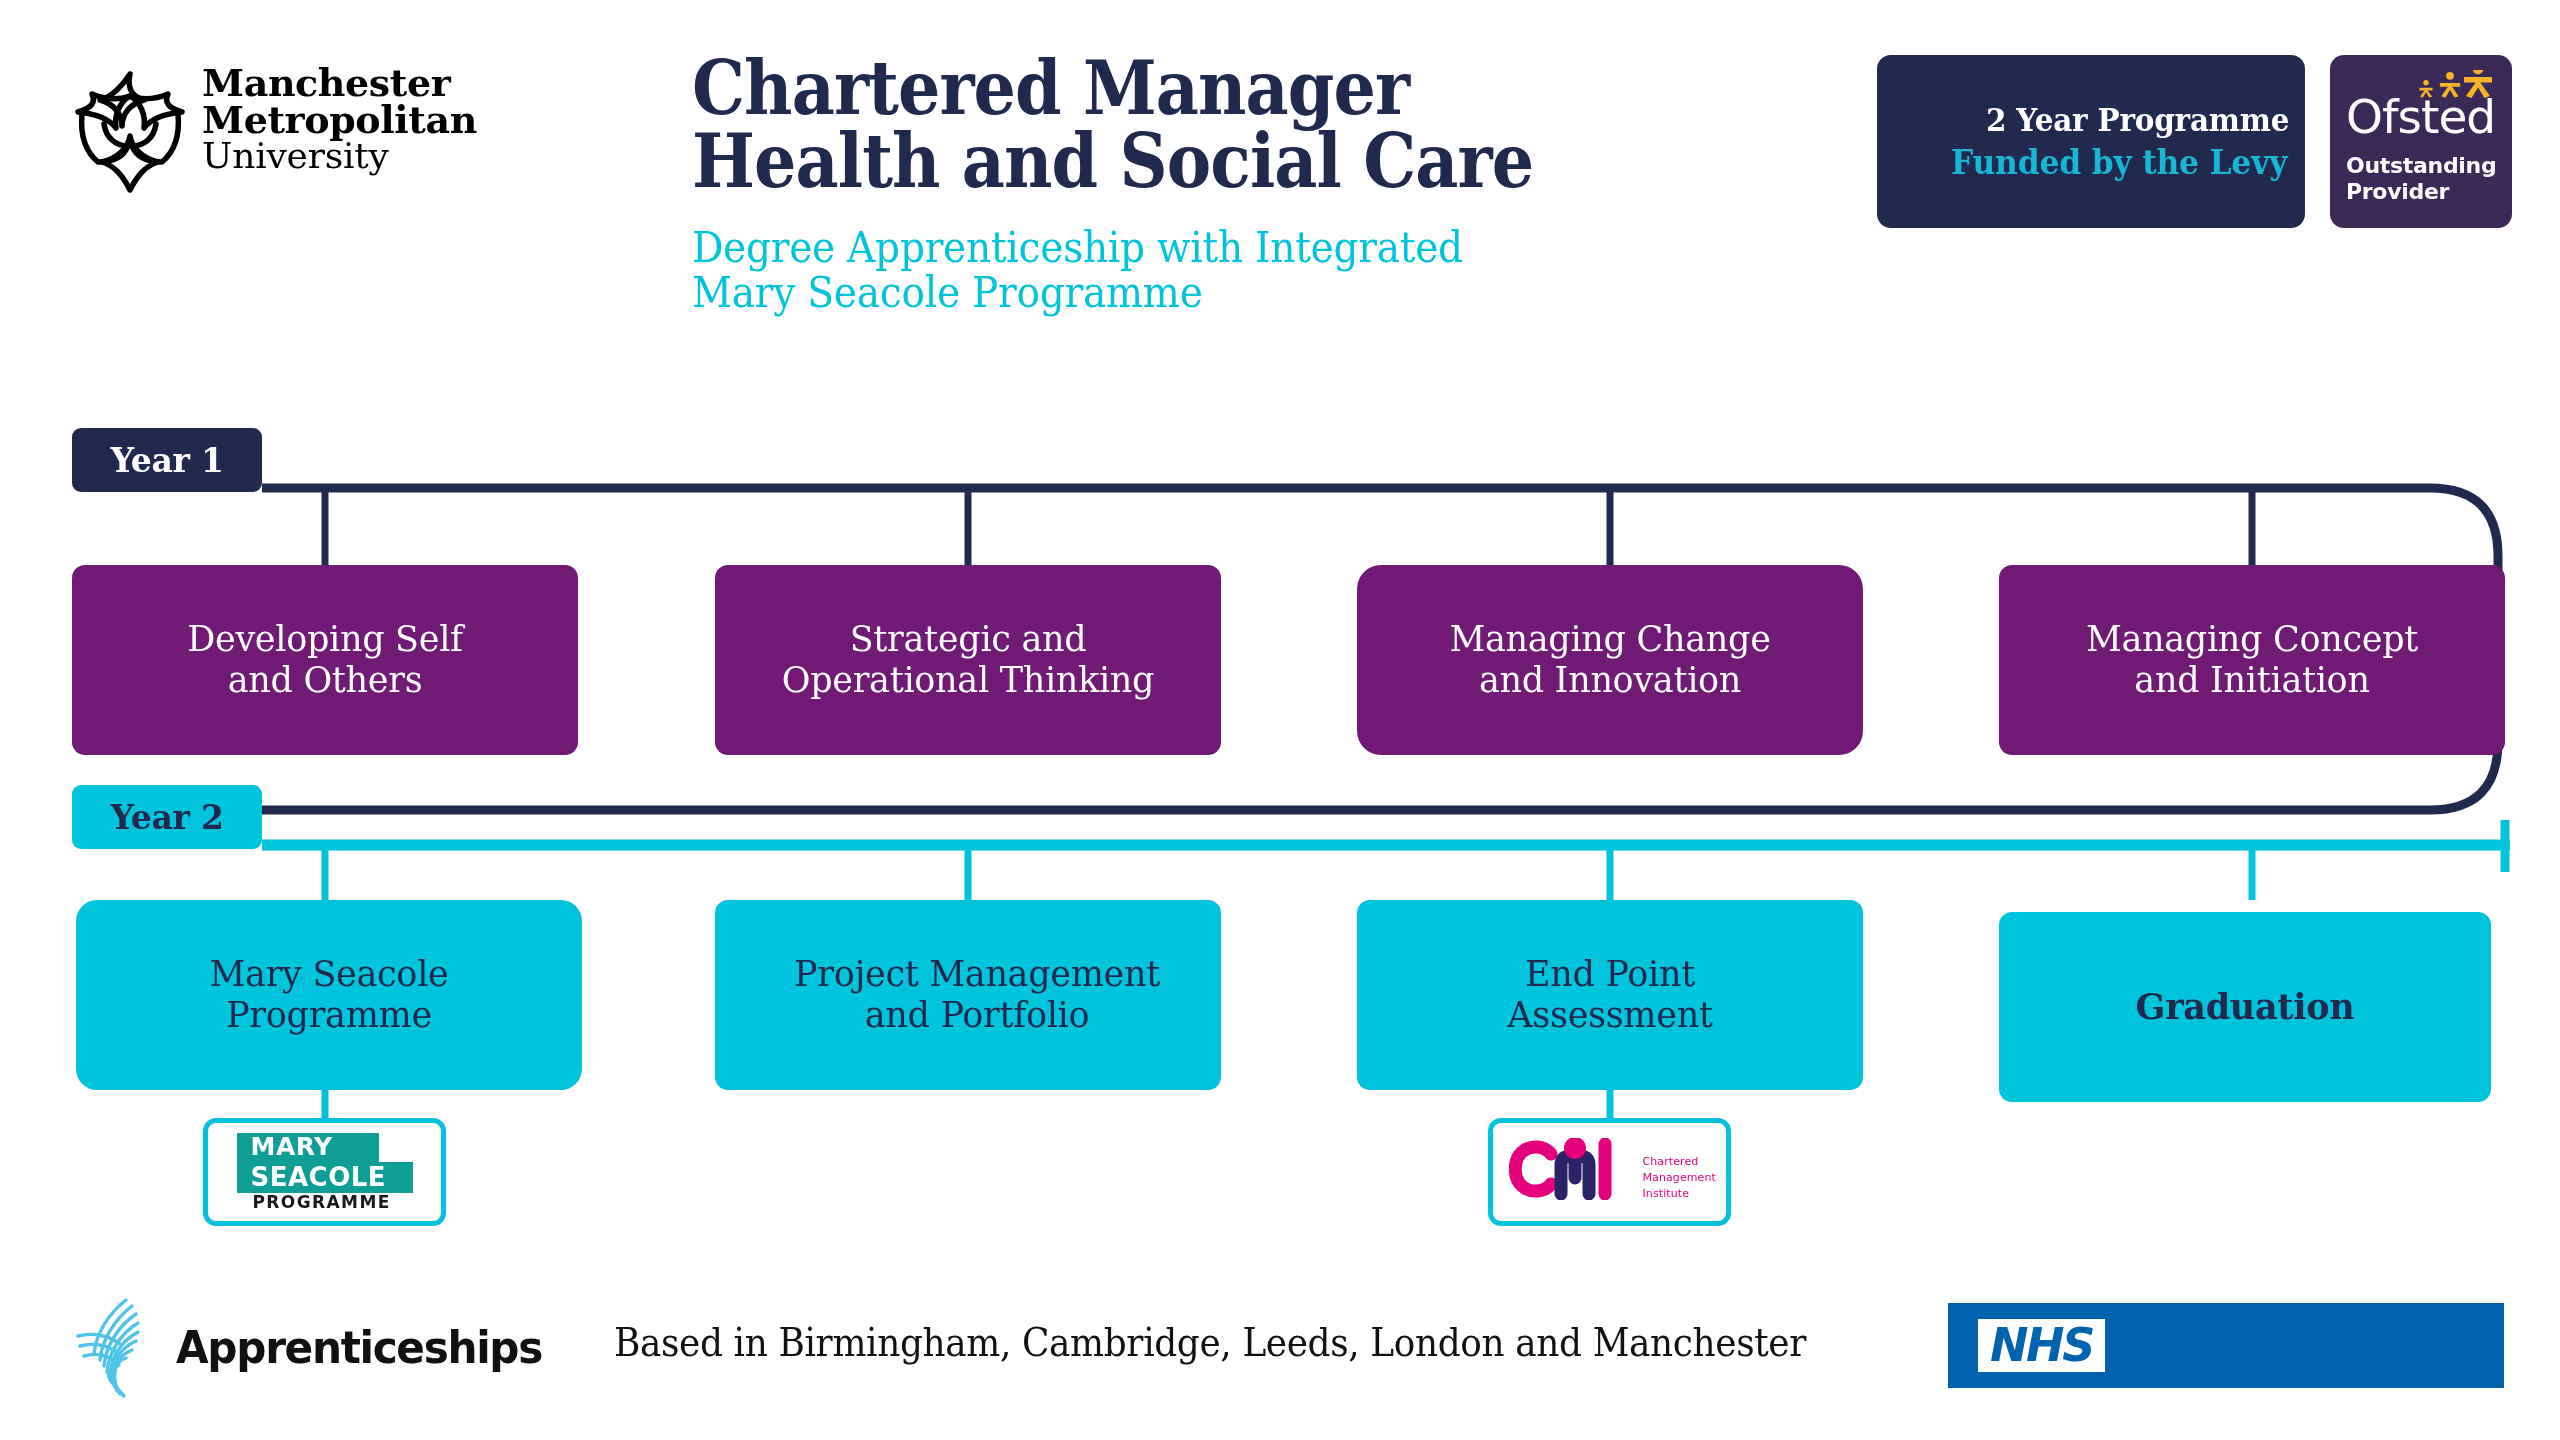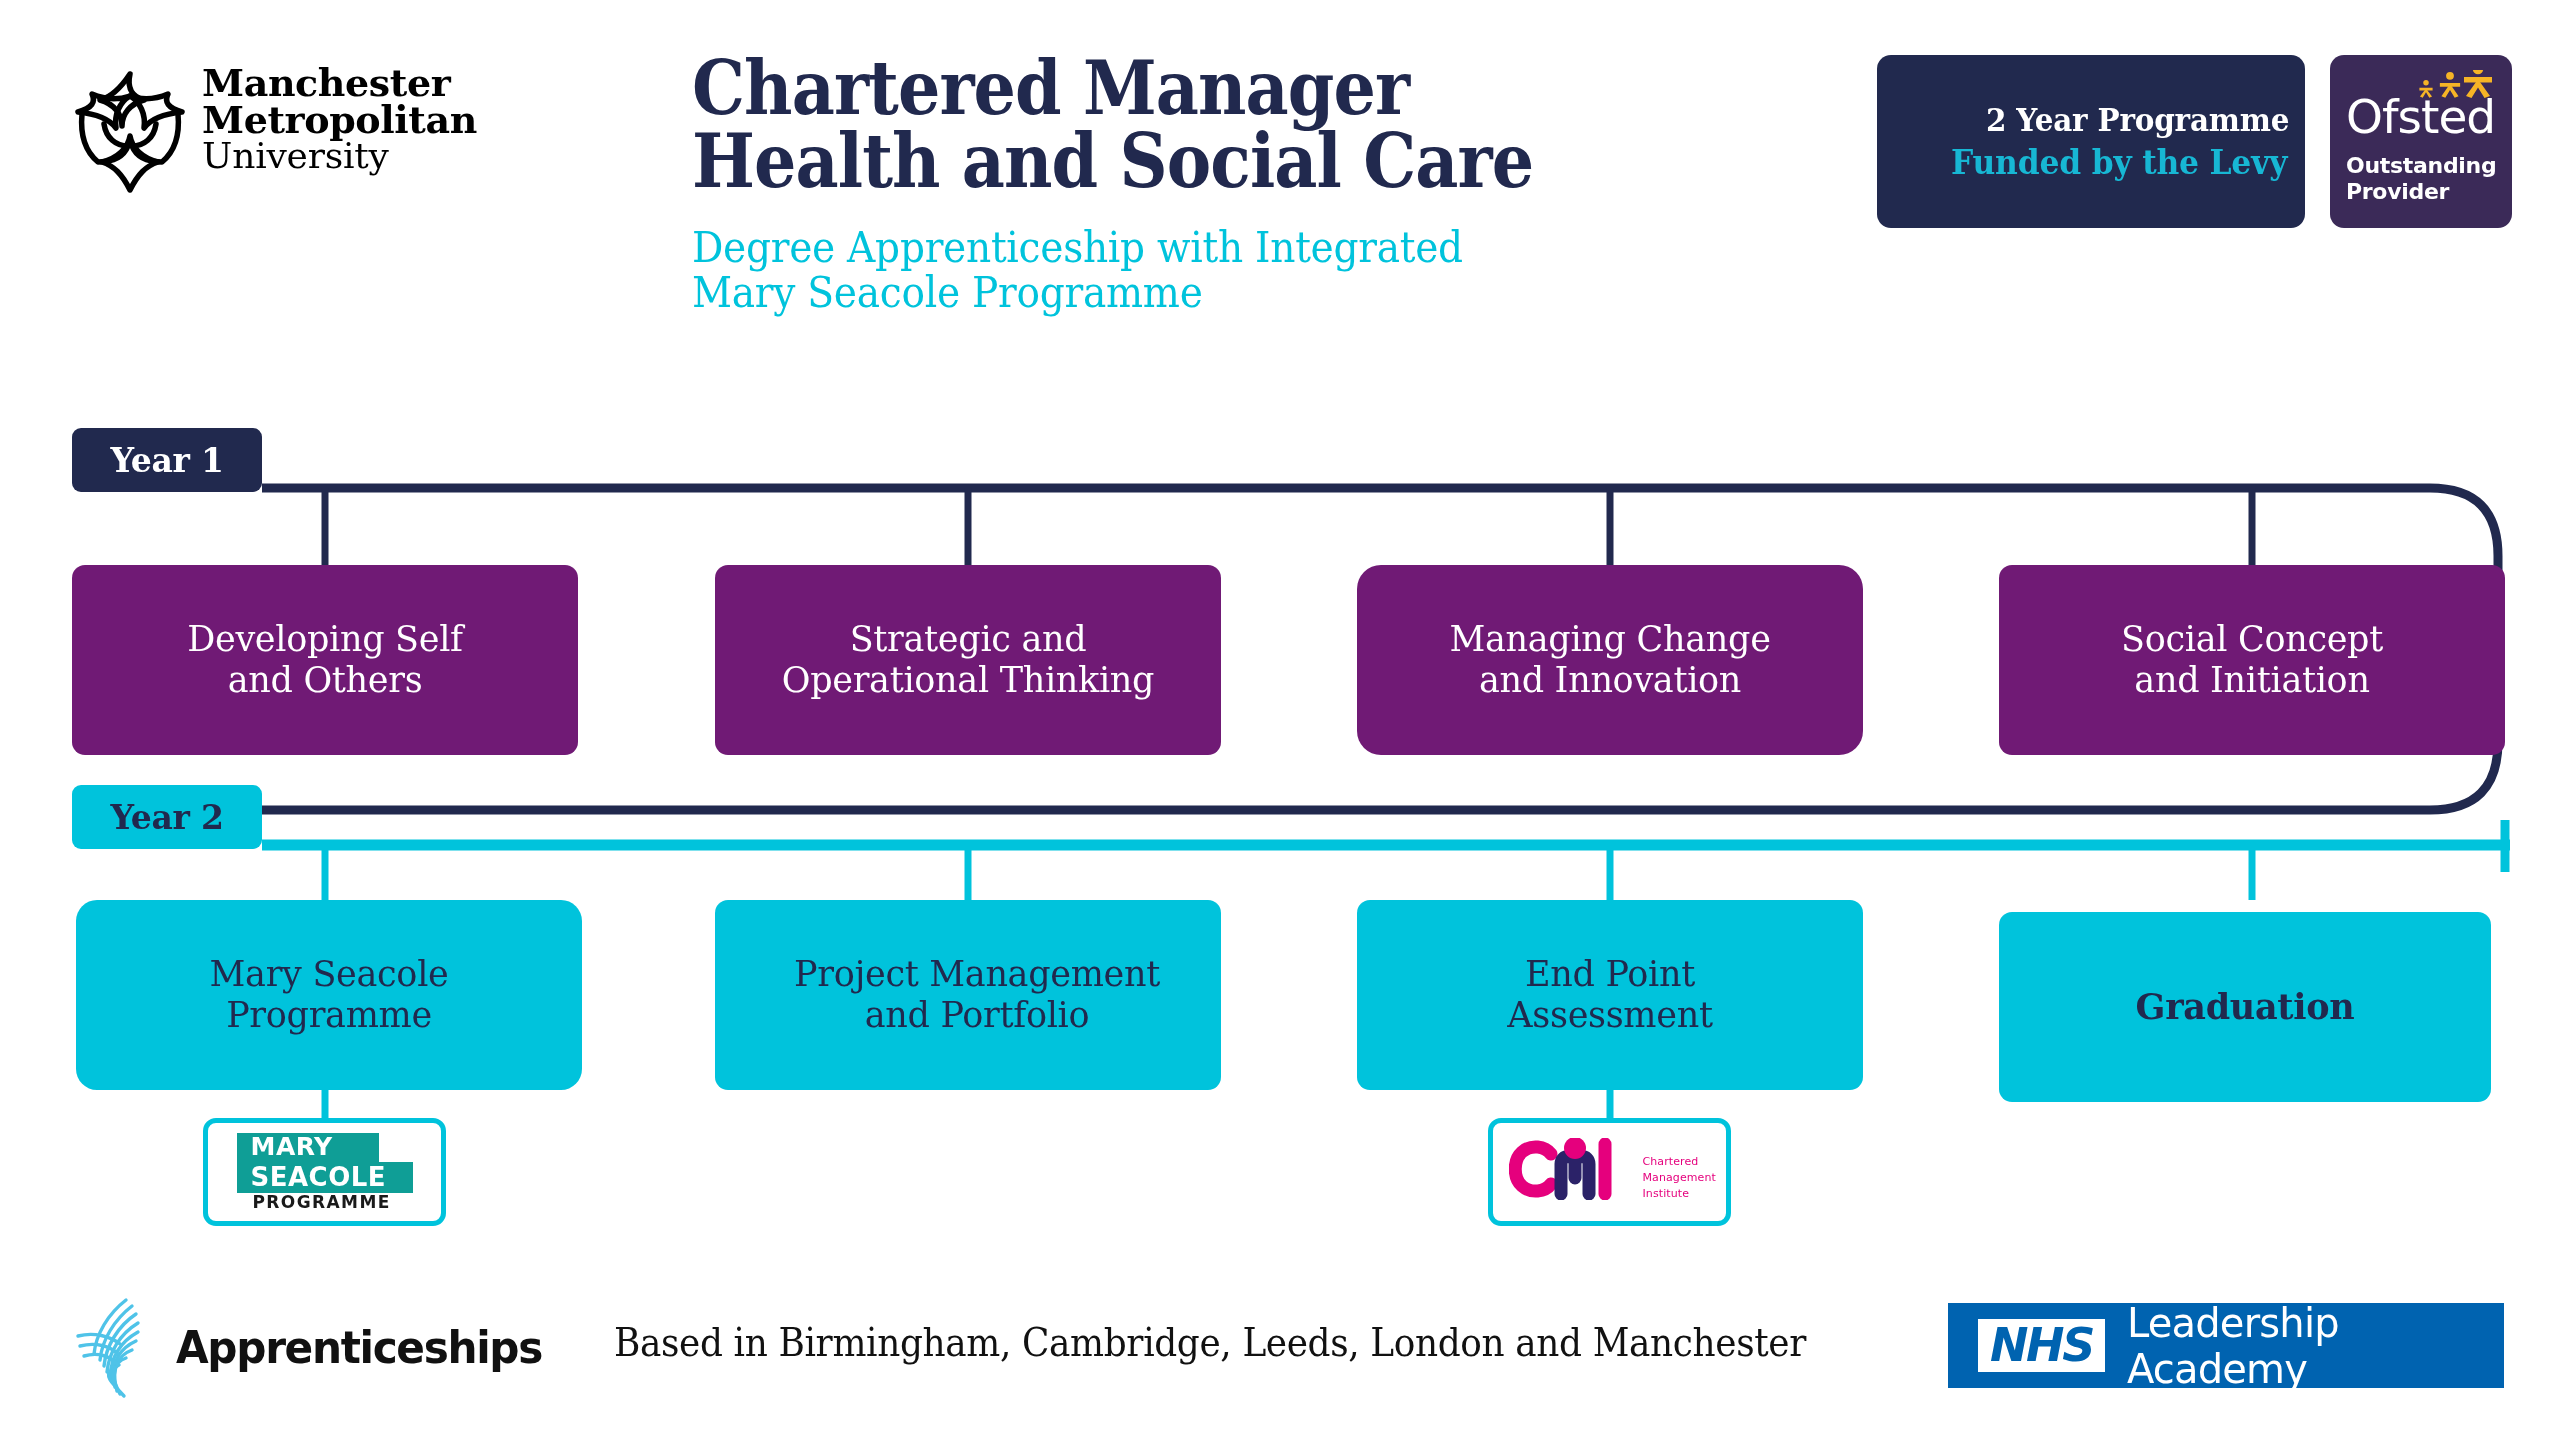--- a/index.html
+++ b/index.html
@@ -213,21 +213,21 @@
 </svg>
 
 <div class="abs year-pill" id="year1-pill">Year 1</div>
 
 <div class="abs module-box y1" style="left:72px;top:565px;width:506px;">Developing Self
 and Others</div>
 <div class="abs module-box y1" style="left:715px;top:565px;width:506px;">Strategic and
 Operational Thinking</div>
 <div class="abs module-box y1" style="left:1357px;top:565px;width:506px;border-radius:24px;">Managing Change
 and Innovation</div>
-<div class="abs module-box y1" style="left:1999px;top:565px;width:506px;">Social Concept
+<div class="abs module-box y1" style="left:1999px;top:565px;width:506px;">Managing Concept
 and Initiation</div>
 
 <div class="abs year-pill" id="year2-pill">Year 2</div>
 
 <div class="abs module-box y2" style="left:76px;top:900px;width:506px;border-radius:21px;">Mary Seacole
 Programme</div>
 <div class="abs module-box y2" style="left:715px;top:900px;width:506px;padding-left:32px;">Project Management
 and Portfolio</div>
 <div class="abs module-box y2" style="left:1357px;top:900px;width:506px;">End Point
 Assessment</div>
@@ -277,14 +277,13 @@
   </svg>
   <div class="appr-word">Apprenticeships</div>
 </div>
 
 <div class="abs" id="footer-locations">Based in Birmingham, Cambridge, Leeds, London and Manchester</div>
 
 <div class="abs" id="nhs-logo">
   <span class="nhs-box">
     <span class="nhs-text">NHS</span>
   </span>
-  <span class="nhs-label">Leadership Academy</span>
 </div>
 
 </body></html>

